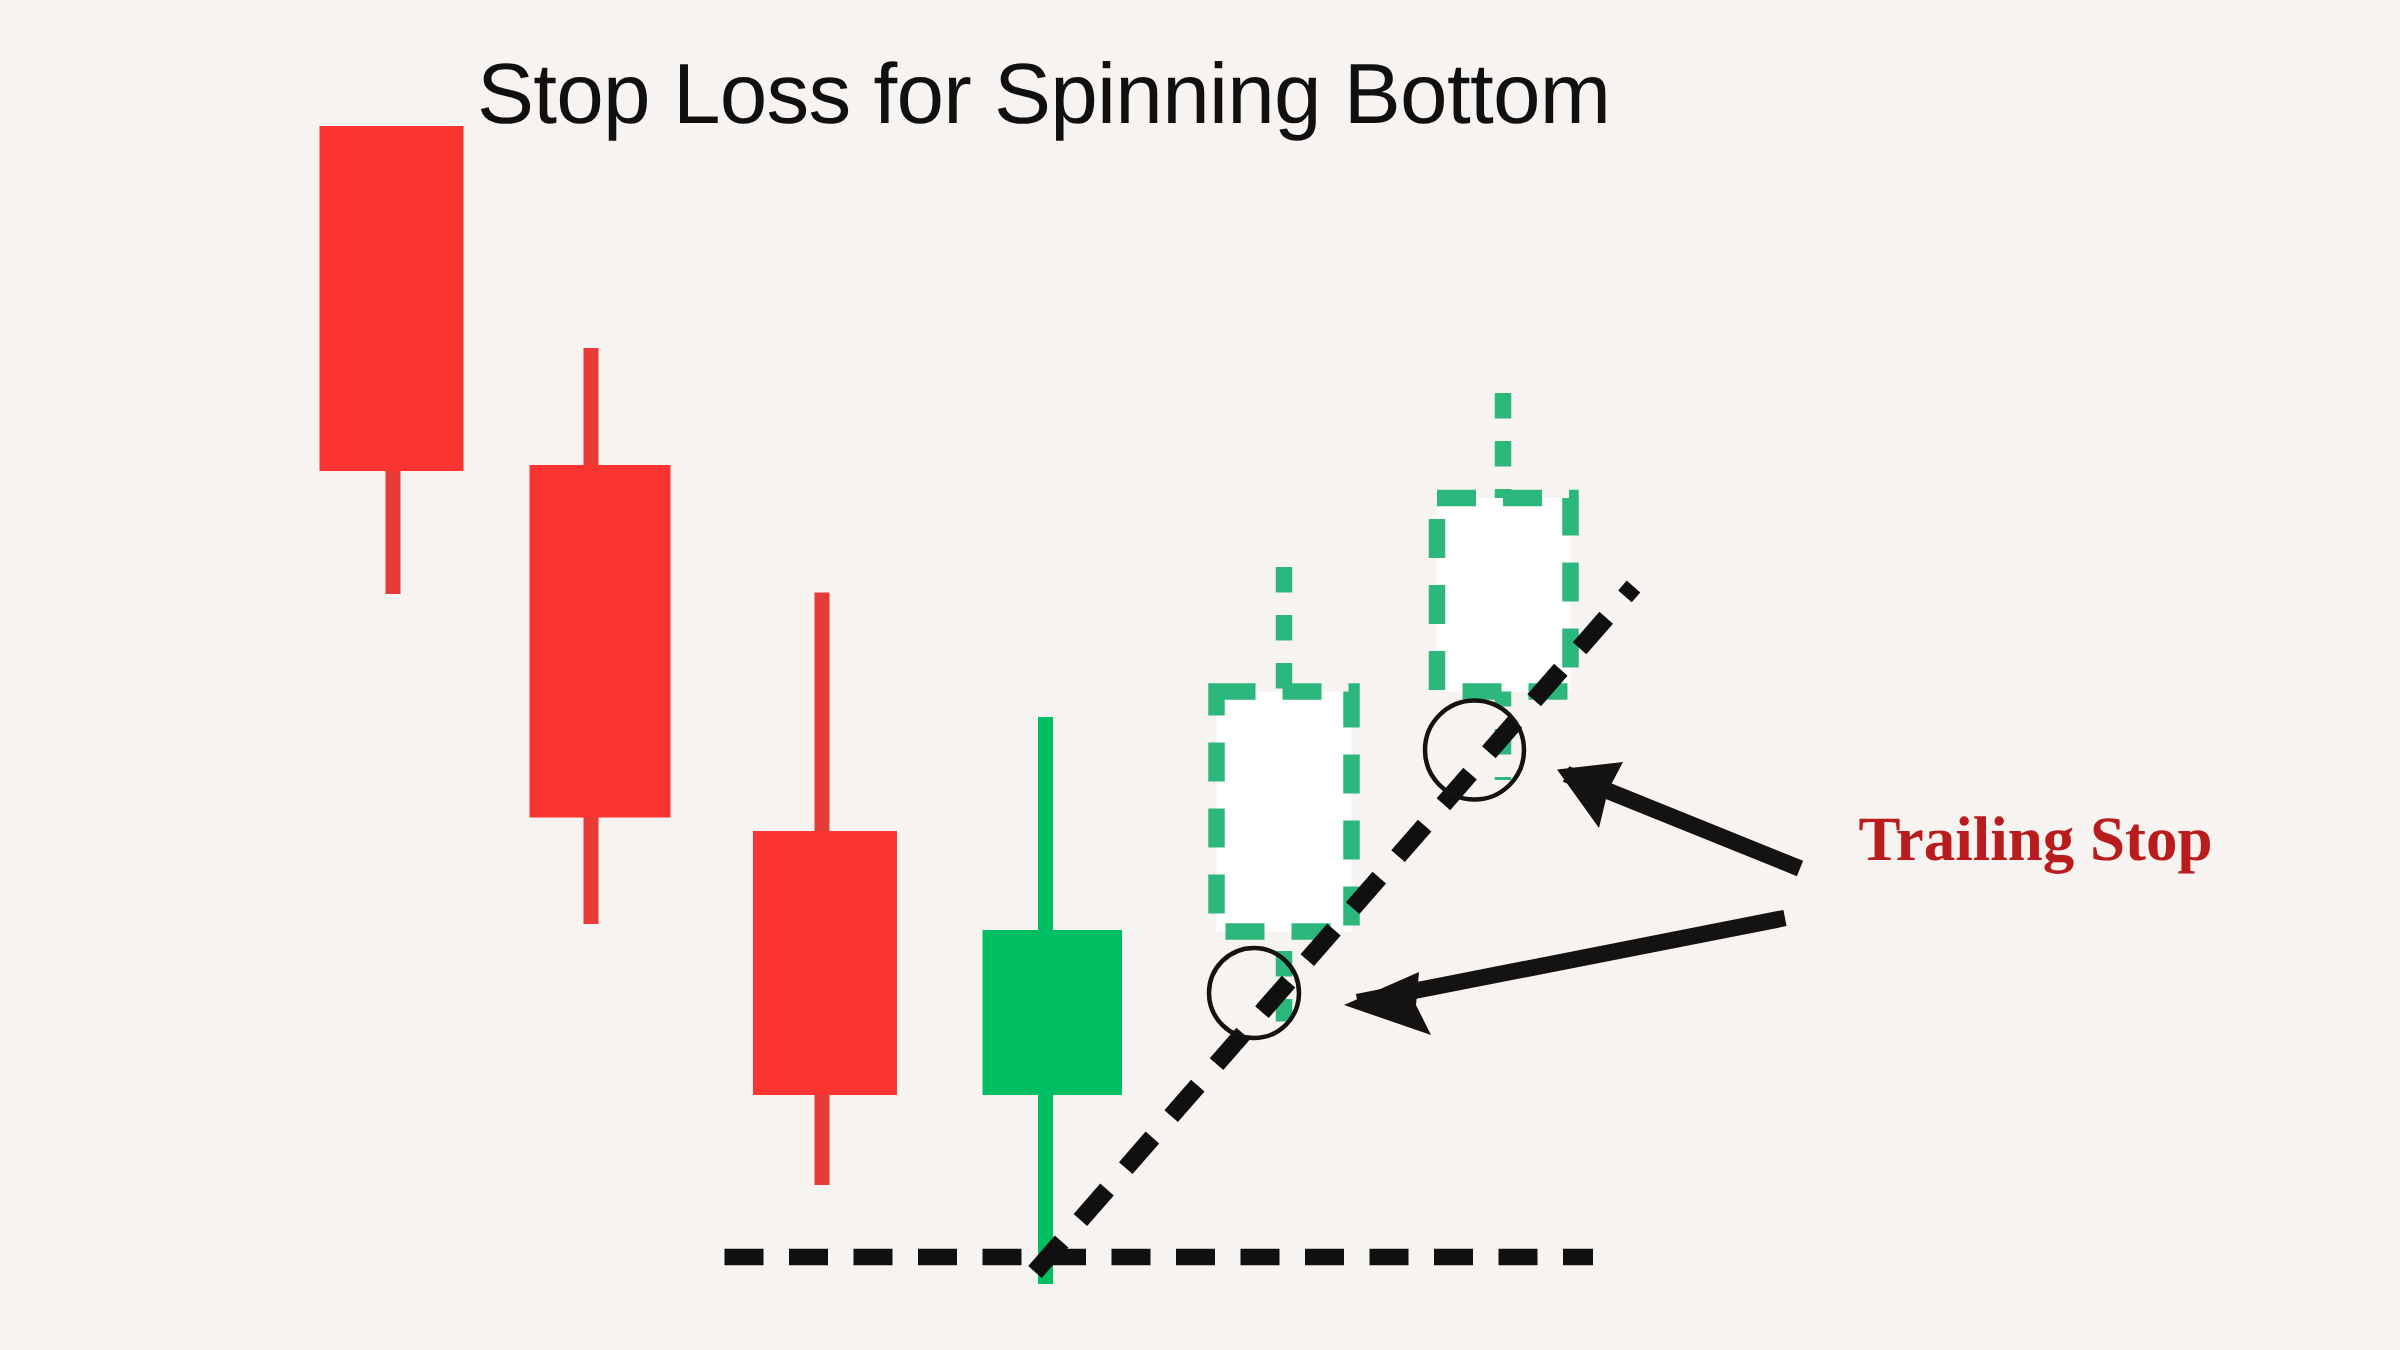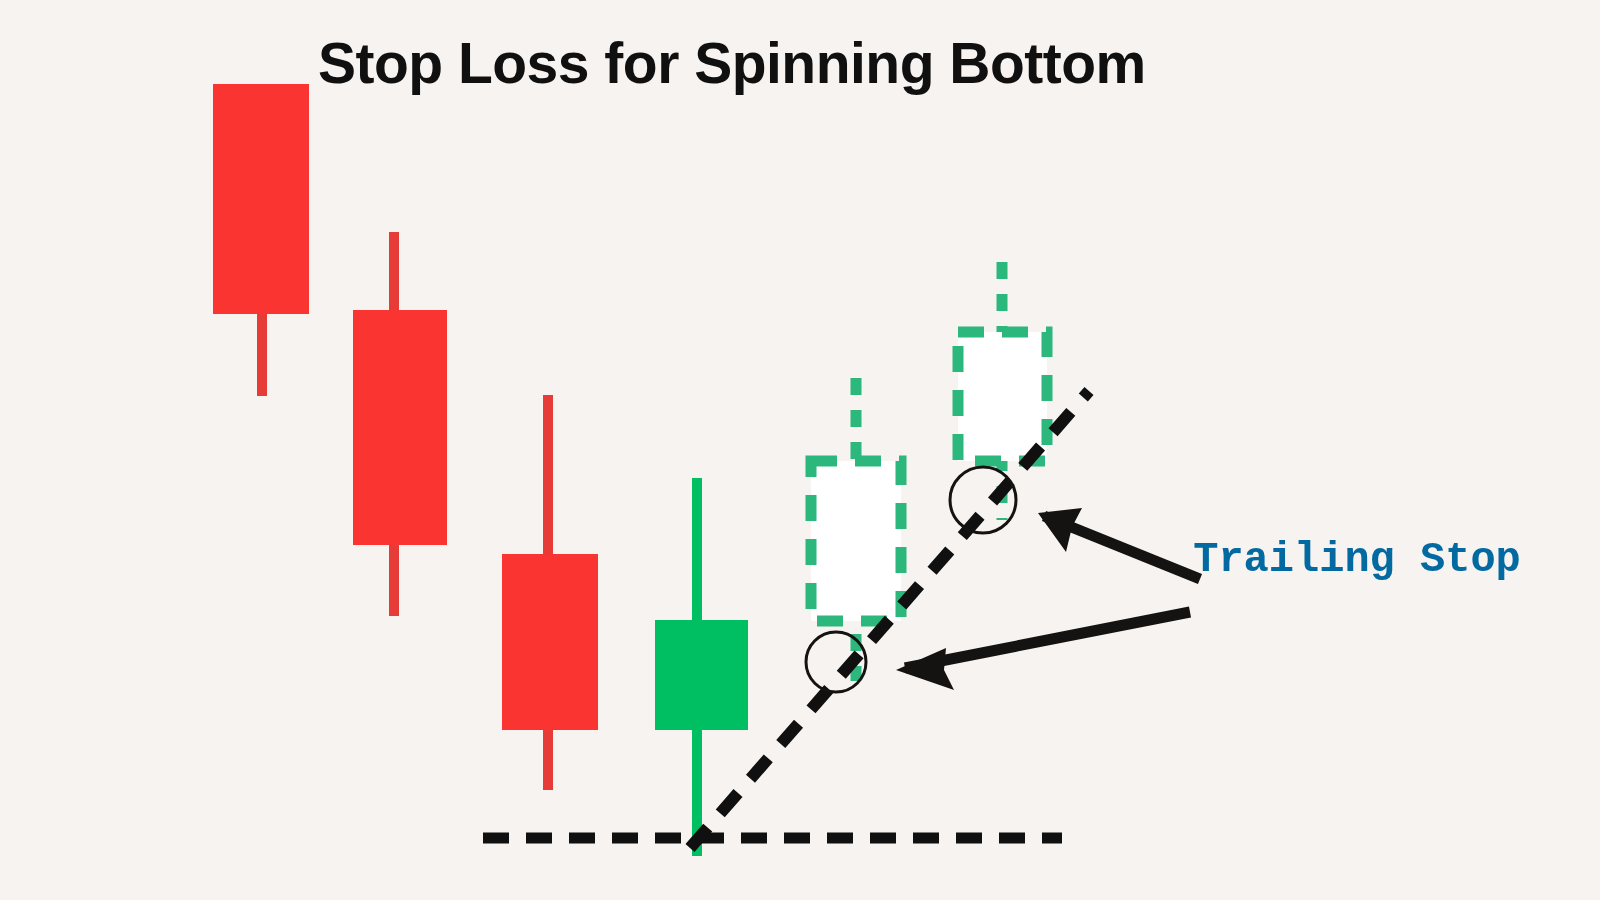--- a/index.html
+++ b/index.html
@@ -27,32 +27,32 @@
     width: 1600px;
     height: 900px;
     display: block;
   }
   .chart-title {
     position: absolute;
     left: 318px;
     top: 34px;
     width: 990px;
     font-size: 57px;
-    font-weight: bold;
+    font-weight: normal;
     letter-spacing: -0.5px;
     color: #111010;
     line-height: 1.05;
     white-space: nowrap;
     font-family: "Liberation Sans", sans-serif;
   }
   .annot-label {
     position: absolute;
-    color: #0369a1;
+    color: #b91c1c;
     font-weight: bold;
-    font-family: Liberation Mono, monospace;
+    font-family: Liberation Serif, serif;
   }
   .annot-trailing {
     left: 1192px;
     top: 534px;
     width: 330px;
     font-size: 42px;
     line-height: 1.28;
     text-align: center;
   }
   .annot-stoploss {

